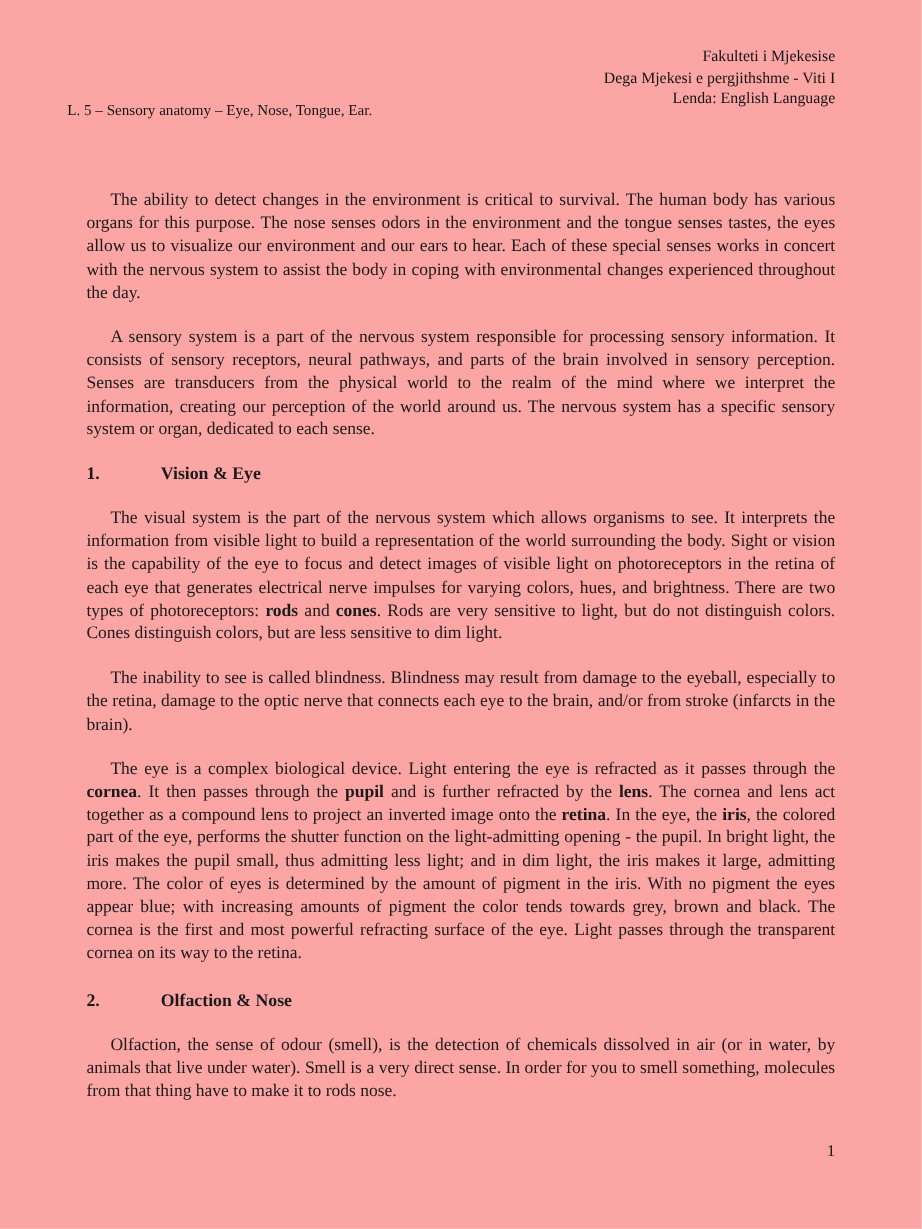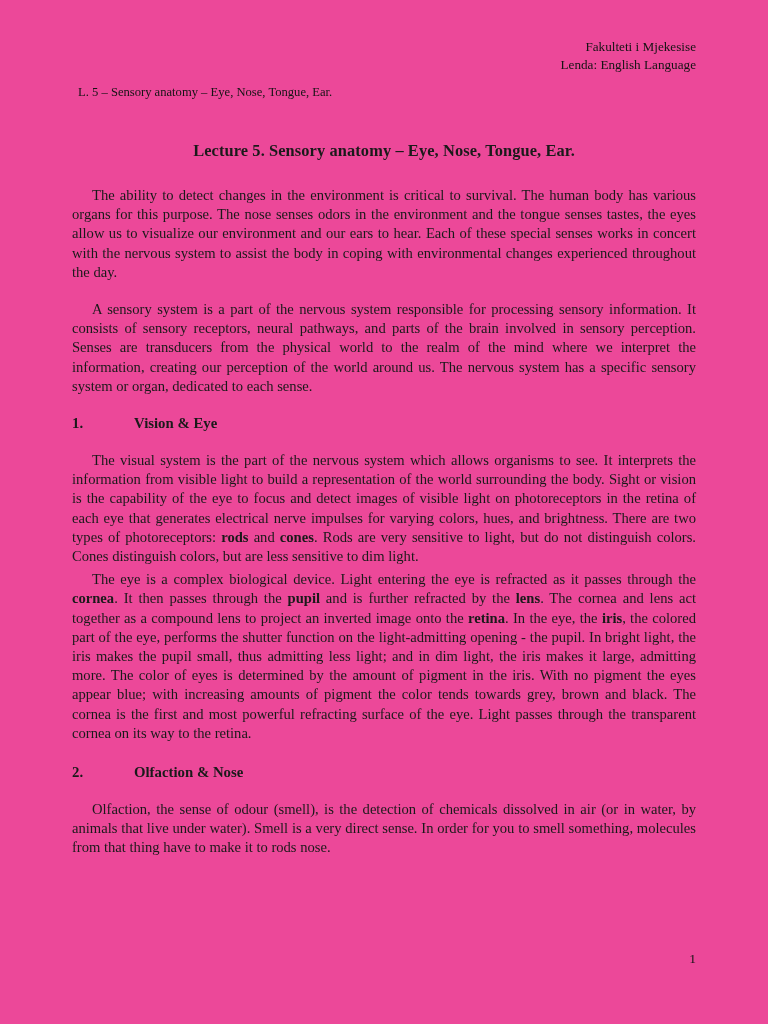--- a/index.html
+++ b/index.html
@@ -15,39 +15,39 @@
     color: #1a1a1a;
     position: relative;
     overflow: hidden;
   }
   .page {
     position: relative;
     width: 768px;
     height: 1024px;
     box-sizing: border-box;
     padding: 0;
-    background: #ec4899;
+    background: #fca5a5;
   }
   .header-block {
     position: absolute;
     top: 38px;
     right: 72px;
     text-align: right;
     font-size: 13.2px;
     line-height: 17.5px;
     color: #141414;
   }
   .header-line {
     display: block;
     white-space: nowrap;
   }
   .running-head {
     position: absolute;
     top: 84px;
-    left: 78px;
+    left: 56px;
     font-size: 12.6px;
     line-height: 16px;
     color: #141414;
     white-space: nowrap;
   }
   .content {
     position: absolute;
     top: 140px;
     left: 72px;
     width: 624px;
@@ -59,21 +59,21 @@
     margin: 0 0 24px 0;
     padding: 0;
     line-height: 22px;
     letter-spacing: 0.1px;
   }
   p.body-par {
     font-size: 14.6px;
     line-height: 19.2px;
     text-align: justify;
     text-justify: inter-word;
-    margin: 0 0 0 0;
+    margin: 18px 0 0 0;
     padding: 0;
     text-indent: 20px;
     hyphens: none;
     font-family: Liberation Serif, serif;
   }
   p.gap-after {
     margin-bottom: 18px;
   }
   p.gap-small {
     margin-bottom: 4px;
@@ -109,40 +109,41 @@
     color: #141414;
   }
 </style>
 </head>
 <body>
 
 <div class="page">
 
   <div class="header-block">
     <span class="header-line">Fakulteti i Mjekesise</span>
+    <span class="header-line">Dega Mjekesi e pergjithshme - Viti I</span>
     <span class="header-line">Lenda: English Language</span>
   </div>
 
   <div class="running-head">L. 5 – Sensory anatomy – Eye, Nose, Tongue, Ear.</div>
 
   <div class="content">
 
-    <h1 class="doc-title">Lecture 5. Sensory anatomy – Eye, Nose, Tongue, Ear.</h1>
 
     <p class="body-par gap-after">The ability to detect changes in the environment is critical to survival. The human body has various organs for this purpose. The nose senses odors in the environment and the tongue senses tastes, the eyes allow us to visualize our environment and our ears to hear. Each of these special senses works in concert with the nervous system to assist the body in coping with environmental changes experienced throughout the day.</p>
 
     <p class="body-par gap-after">A sensory system is a part of the nervous system responsible for processing sensory information. It consists of sensory receptors, neural pathways, and parts of the brain involved in sensory perception. Senses are transducers from the physical world to the realm of the mind where we interpret the information, creating our perception of the world around us. The nervous system has a specific sensory system or organ, dedicated to each sense.</p>
 
     <div class="section-heading">
       <span class="num">1.</span>
       <span class="sect-label">Vision &amp; Eye</span>
     </div>
 
     <p class="body-par gap-small"><span>The visual system is the part of the nervous system which allows organisms to see. It interprets the information from visible light to build a representation of the world surrounding the body. Sight or vision is the capability of the eye to focus and detect images of visible light on photoreceptors in the retina of each eye that generates electrical nerve impulses for varying colors, hues, and brightness. There are two types of photoreceptors: </span><b>rods</b><span> and </span><b>cones</b><span>. Rods are very sensitive to light, but do not distinguish colors. Cones distinguish colors, but are less sensitive to dim light.</span></p>
 
+    <p class="body-par gap-small">The inability to see is called blindness. Blindness may result from damage to the eyeball, especially to the retina, damage to the optic nerve that connects each eye to the brain, and/or from stroke (infarcts in the brain).</p>
 
     <p class="body-par"><span>The eye is a complex biological device. Light entering the eye is refracted as it passes through the </span><b>cornea</b><span>. It then passes through the </span><b>pupil</b><span> and is further refracted by the </span><b>lens</b><span>. The cornea and lens act together as a compound lens to project an inverted image onto the </span><b>retina</b><span>. In the eye, the </span><b>iris</b><span>, the colored part of the eye, performs the shutter function on the light-admitting opening - the pupil. In bright light, the iris makes the pupil small, thus admitting less light; and in dim light, the iris makes it large, admitting more. The color of eyes is determined by the amount of pigment in the iris. With no pigment the eyes appear blue; with increasing amounts of pigment the color tends towards grey, brown and black. The cornea is the first and most powerful refracting surface of the eye. Light passes through the transparent cornea on its way to the retina.</span></p>
 
     <div class="section-heading heading-top-gap">
       <span class="num">2.</span>
       <span class="sect-label">Olfaction &amp; Nose</span>
     </div>
 
     <p class="body-par">Olfaction, the sense of odour (smell), is the detection of chemicals dissolved in air (or in water, by animals that live under water). Smell is a very direct sense. In order for you to smell something, molecules from that thing have to make it to rods nose.</p>
 

